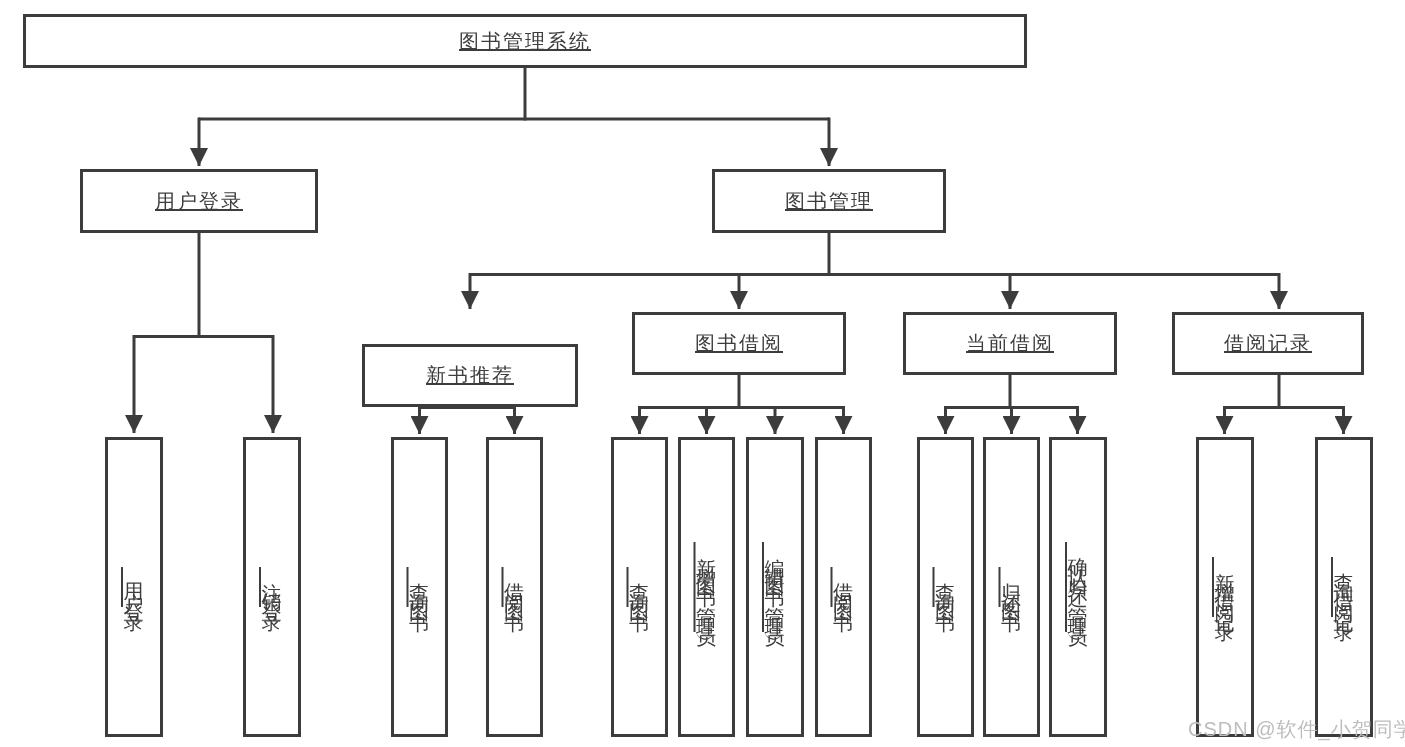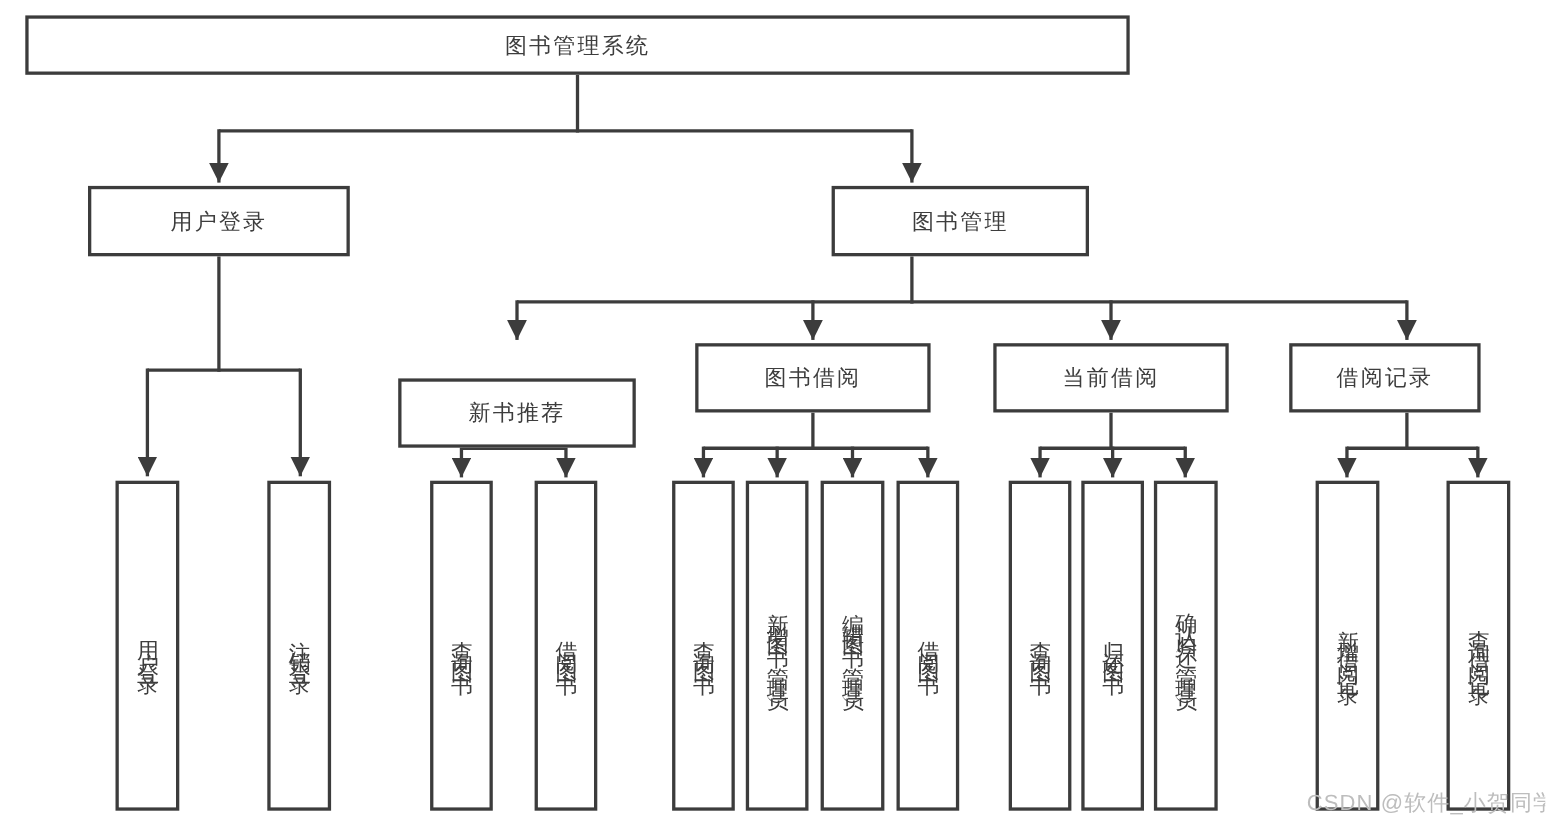--- a/index.html
+++ b/index.html
@@ -20,20 +20,21 @@
     position: absolute;
     box-sizing: border-box;
     border: 3px solid #3c3c3c;
     background: #ffffff;
     display: flex;
     align-items: center;
     justify-content: center;
     color: #3d3d3d;
     font-size: 20px;
     letter-spacing: 2px;
+    text-decoration: underline;
   }
   .leaf {
     writing-mode: vertical-rl;
     text-orientation: mixed;
     letter-spacing: 10px;
     font-size: 20px;
     line-height: 1;
   }
   .leaf span { display: block; }
   .watermark {
@@ -115,34 +116,34 @@
     </g>
   </svg>
 
   <div class="node" style="left:23px; top:14px; width:1004px; height:54px;">
     <span>图书管理系统</span>
   </div>
 
   <div class="node" style="left:80px; top:169px; width:238px; height:64px;">
     <span>用户登录</span>
   </div>
-  <div class="node" style="left:712px; top:169px; width:234px; height:64px;margin-left:44px;">
+  <div class="node" style="left:712px; top:169px; width:234px; height:64px;">
     <span>图书管理</span>
   </div>
 
   <div class="node" style="left:362px; top:312px; width:216px; height:63px;margin-top:32px;">
     <span>新书推荐</span>
   </div>
   <div class="node" style="left:903px; top:312px; width:214px; height:63px;">
     <span>当前借阅</span>
   </div>
   <div class="node" style="left:632px; top:312px; width:214px; height:63px;">
     <span>图书借阅</span>
   </div>
-  <div class="node" style="left:1172px; top:312px; width:174px; height:63px;">
+  <div class="node" style="left:1172px; top:312px; width:192px; height:63px;">
     <span>借阅记录</span>
   </div>
 
   <div class="node leaf" style="left:105px; top:437px; width:58px; height:300px;">
     <span>用户登录</span>
   </div>
   <div class="node leaf" style="left:243px; top:437px; width:58px; height:300px;">
     <span>注销登录</span>
   </div>
   <div class="node leaf" style="left:391px; top:437px; width:57px; height:300px;">

